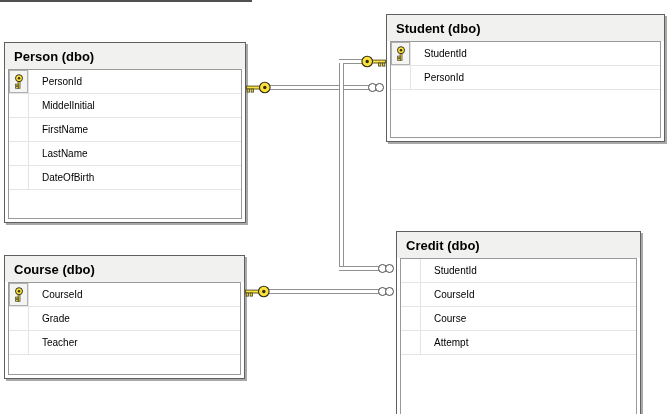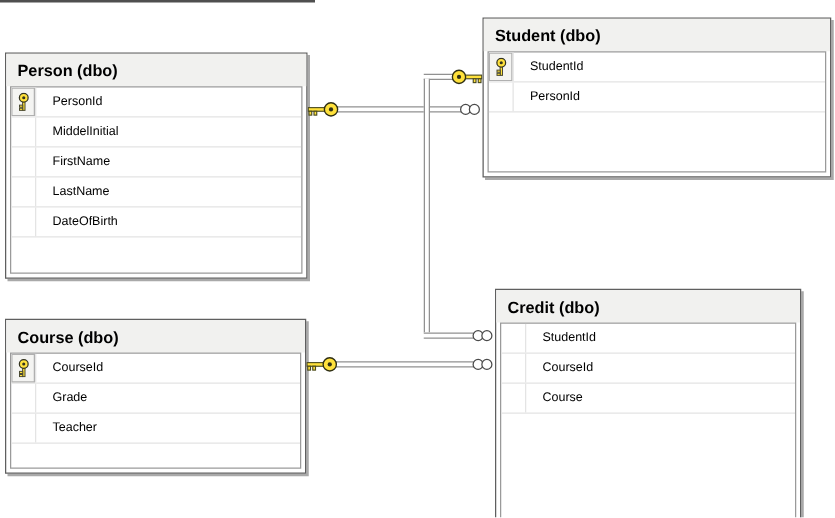--- a/index.html
+++ b/index.html
@@ -262,16 +262,20 @@
         <div class="cname">StudentId</div>
       </div>
       <div class="row">
         <div class="sel"></div>
         <div class="cname">CourseId</div>
       </div>
       <div class="row">
         <div class="sel"></div>
         <div class="cname">Course</div>
       </div>
+      <div class="row">
+        <div class="sel"></div>
+        <div class="cname">Attempt</div>
+      </div>
     </div>
   </div>
 
 </div>
 
 </body></html>

